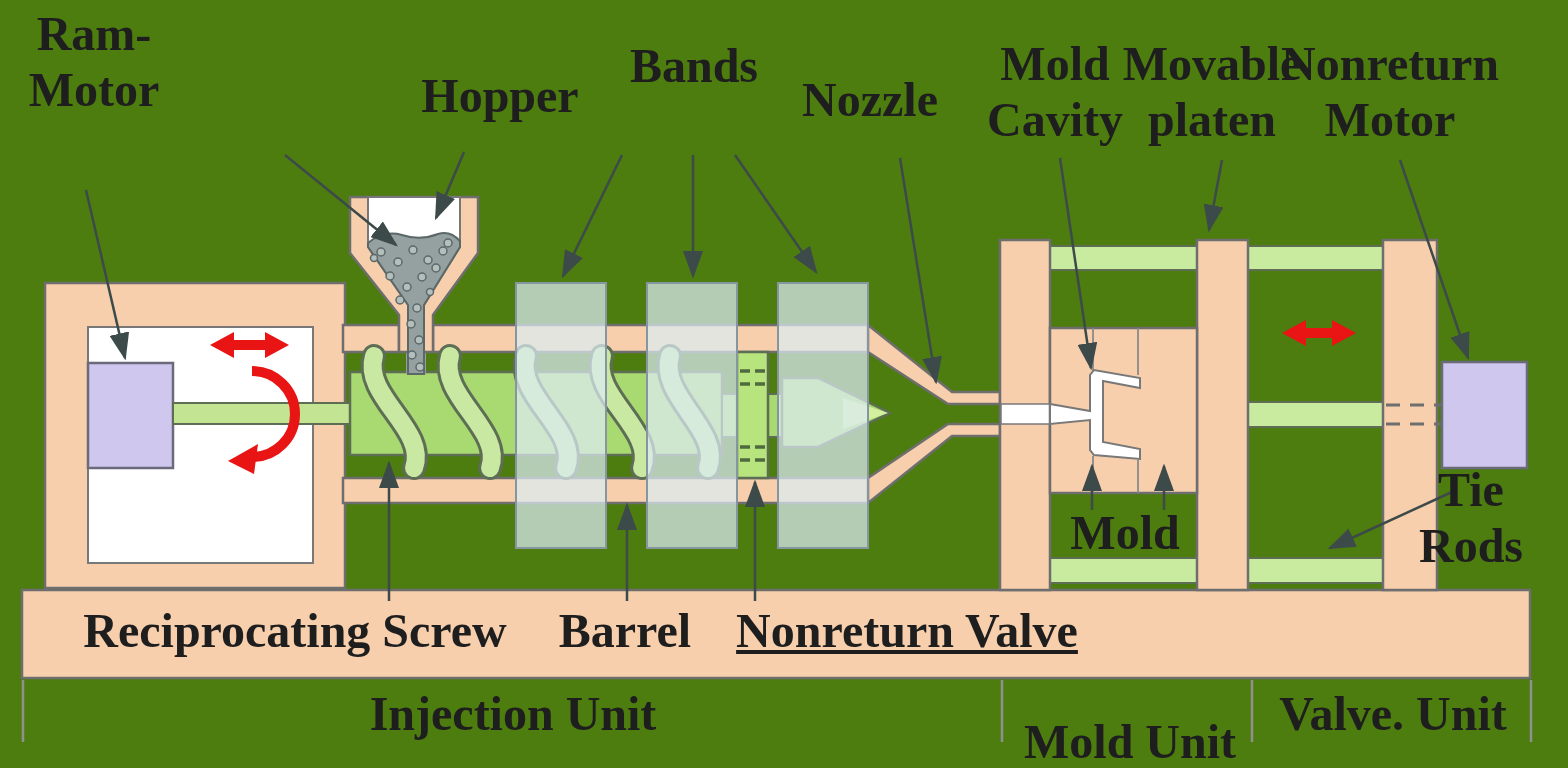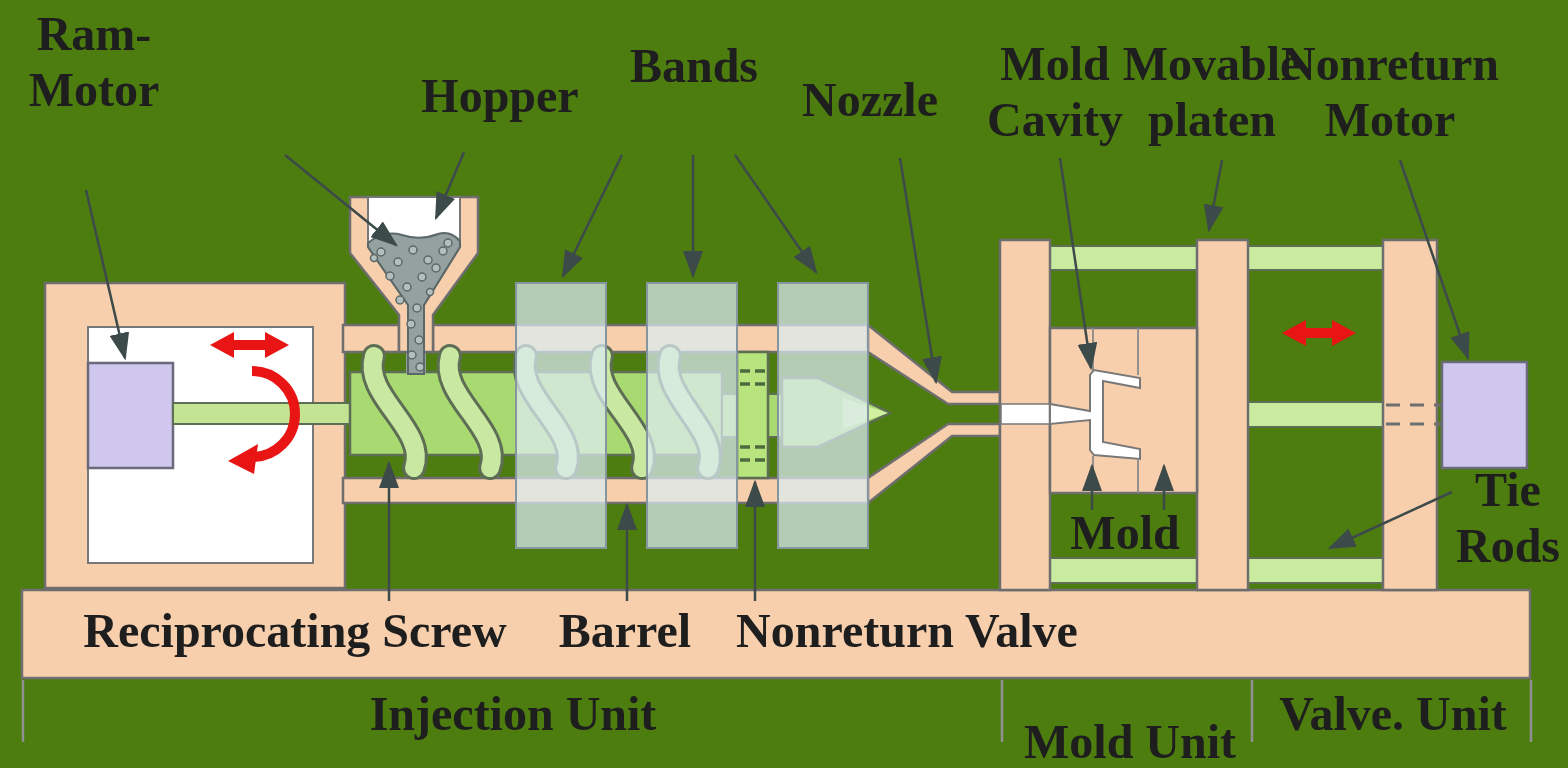--- a/index.html
+++ b/index.html
@@ -202,34 +202,34 @@
   <div>Cavity</div>
 </div>
 <div class="lbl" style="left:1212px;top:36px;">
   <div>Movable</div>
   <div>platen</div>
 </div>
 <div class="lbl" style="left:1390px;top:36px;">
   <div>Nonreturn</div>
   <div>Motor</div>
 </div>
-<div class="lbl" style="left:1508px;top:462px;">
+<div class="lbl" style="left:1471px;top:462px;">
   <div>Tie</div>
   <div>Rods</div>
 </div>
 <div class="lbl" style="left:1125px;top:505px;">
   <div>Mold</div>
 </div>
 <div class="lbl" style="left:295px;top:603px;">
   <div>Reciprocating Screw</div>
 </div>
 <div class="lbl" style="left:625px;top:603px;">
   <div>Barrel</div>
 </div>
-<div class="lbl" style="left:907px;top:603px;">
+<div class="lbl" style="left:907px;top:603px;text-decoration:underline;">
   <div>Nonreturn Valve</div>
 </div>
 <div class="lbl" style="left:513px;top:686px;text-align:center;">
   <div>Injection Unit</div>
 </div>
 <div class="lbl" style="left:1130px;top:686px;margin-top:28px;">
   <div>Mold Unit</div>
 </div>
 <div class="lbl" style="left:1393px;top:686px;">
   <div>Valve. Unit</div>

